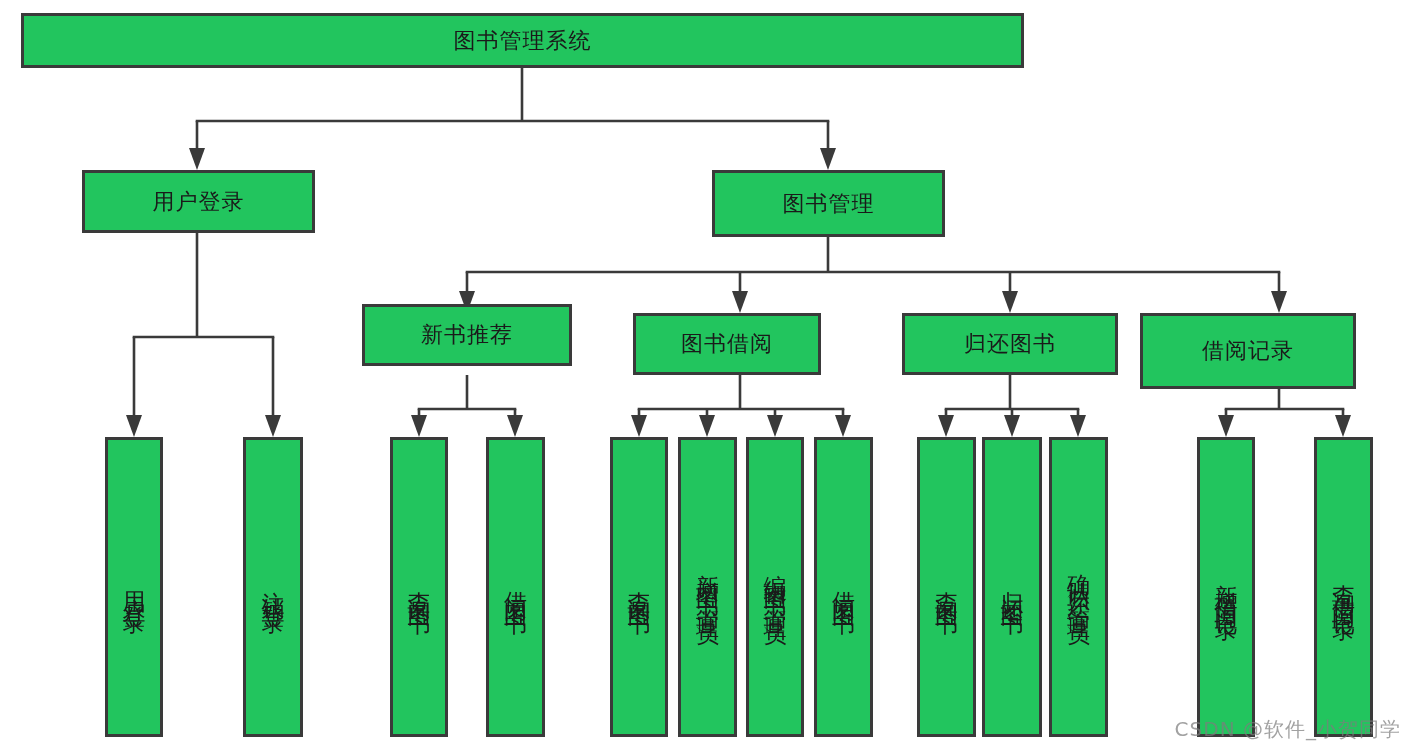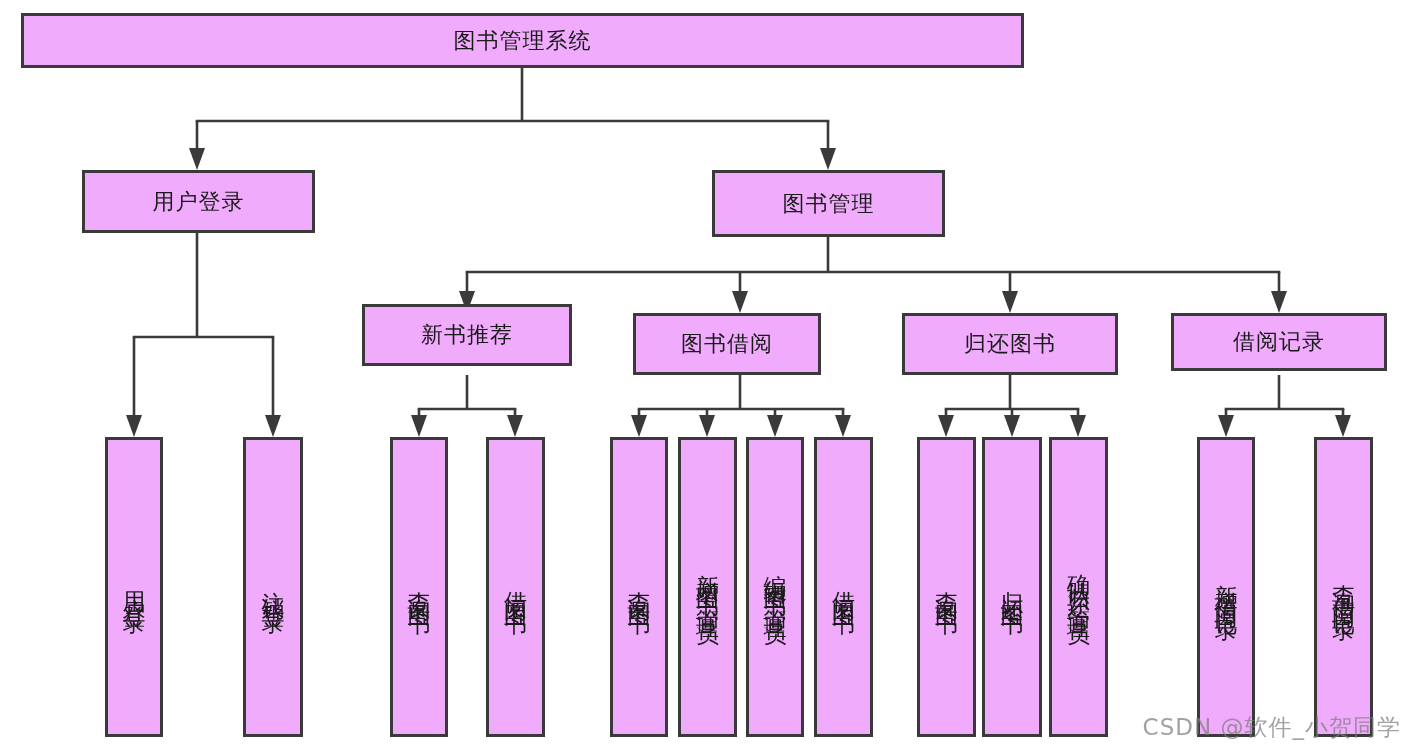--- a/index.html
+++ b/index.html
@@ -4,32 +4,32 @@
 <style>
   html,body{margin:0;padding:0;background:#ffffff;}
   body{
     width:1405px;height:747px;position:relative;overflow:hidden;
     font-family:"DejaVu Sans","Liberation Sans",sans-serif;
     color:#1a1a1a;
   }
   .stage{position:absolute;inset:0;width:1405px;height:747px;}
   svg.connectors{position:absolute;left:0;top:0;z-index:0;}
   .node{
-    position:absolute;box-sizing:border-box;background:#f0abfc;
+    position:absolute;box-sizing:border-box;background:#22c55e;
     border:3px solid #3a3a3a;display:flex;align-items:center;justify-content:center;
     z-index:1;
   }
   .hnode{font-size:22px;letter-spacing:1px;white-space:nowrap;}
   .vnode{
     writing-mode:vertical-rl;text-orientation:mixed;
     font-size:23px;letter-spacing:7px;line-height:1;
   }
   .watermark{
     position:absolute;right:4px;bottom:4px;z-index:2;
-    font-size:23px;color:rgba(125,125,125,0.72);
+    font-size:20px;color:rgba(125,125,125,0.72);
     letter-spacing:1px;white-space:nowrap;
   }
 </style>
 </head>
 <body>
 
 <div class="stage">
 
   <svg class="connectors" width="1405" height="747" viewBox="0 0 1405 747">
     <g stroke="#3a3a3a" stroke-width="2.6" fill="none">
@@ -113,21 +113,21 @@
 
   <div class="node hnode" style="left:362px;top:304px;width:210px;height:62px;">
     <span>新书推荐</span>
   </div>
   <div class="node hnode" style="left:633px;top:313px;width:188px;height:62px;">
     <span>图书借阅</span>
   </div>
   <div class="node hnode" style="left:902px;top:313px;width:216px;height:62px;">
     <span>归还图书</span>
   </div>
-  <div class="node hnode" style="left:1171px;top:313px;width:216px;height:58px;">
+  <div class="node hnode" style="left:1140px;top:313px;width:216px;height:76px;">
     <span>借阅记录</span>
   </div>
 
   <div class="node vnode" style="left:105px;top:437px;width:58px;height:300px;">
     <span>用户登录</span>
   </div>
   <div class="node vnode" style="left:243px;top:437px;width:60px;height:300px;">
     <span>注销登录</span>
   </div>
 

